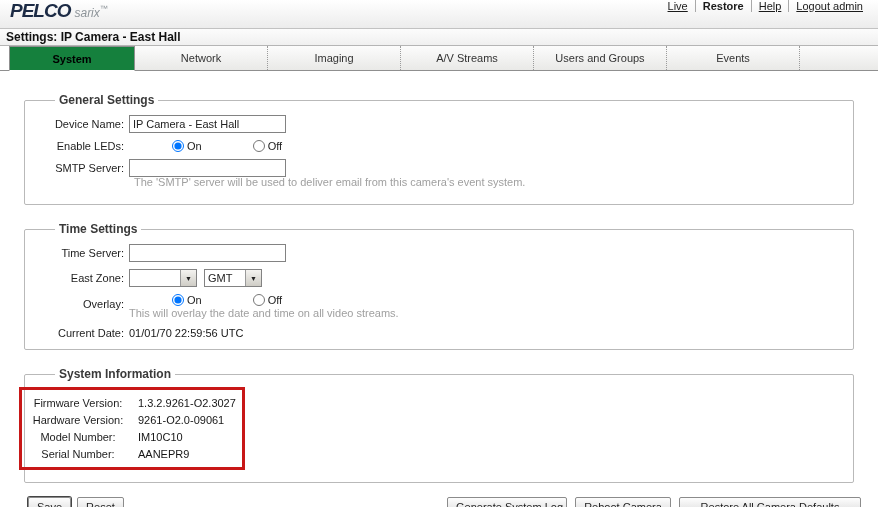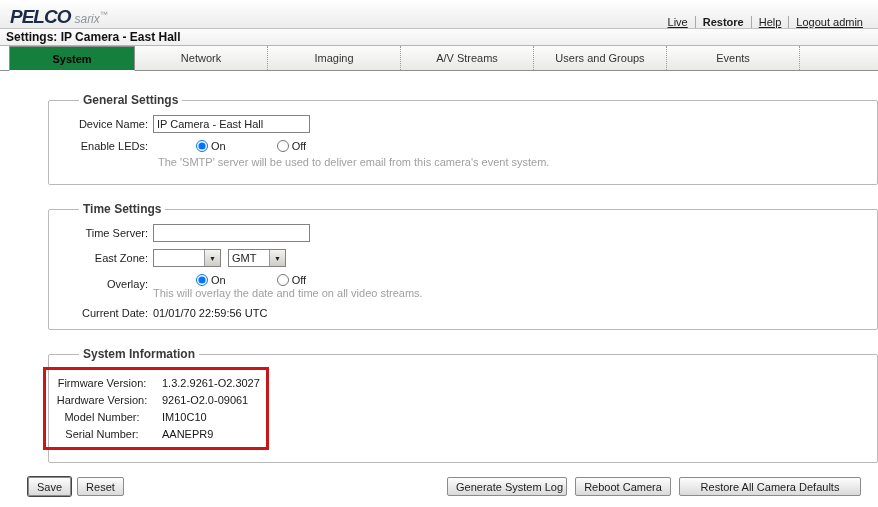--- a/index.html
+++ b/index.html
@@ -5,21 +5,21 @@
   * { box-sizing: border-box; }
   html, body { margin: 0; padding: 0; background: #fff; }
   body {
     width: 878px; height: 507px; overflow: hidden;
     font-family: "Liberation Sans", "DejaVu Sans", sans-serif;
     font-size: 11px; color: #222;
   }
 
   
   .header {
-    height: 28px; display: flex; justify-content: space-between; align-items: flex-end;
+    height: 28px; display: flex; justify-content: space-between; align-items: flex-start;
     background: linear-gradient(#ffffff, #ececec);
     padding: 0 8px 0 10px;
   }
   .logo { display: flex; align-items: baseline; }
   .logo-pelco {
     font-size: 19px; font-weight: bold; font-style: italic;
     color: #1c2b45; letter-spacing: -1px;
   }
   .logo-sarix {
     font-size: 12px; font-style: italic; color: #8d9499; margin-left: 4px; letter-spacing: 0;
@@ -54,21 +54,21 @@
   }
   .tab.active {
     width: 126px; font-weight: bold; color: #000;
     background: #15803d;
     border: 1px solid #8f8f8f; border-bottom: 1px solid #fff;
     margin-bottom: -1px;
   }
   .tab-filler { flex: 1; background: linear-gradient(#fcfcfc, #e9e9e7); }
 
   
-  .content { padding: 22px 12px 0 24px; margin-left: 24px; }
+  .content { padding: 22px 12px 0 24px; }
   fieldset {
     border: 1px solid #b9b9b9; border-radius: 2px;
     margin: 0 0 17px 0; padding: 4px 8px 8px 4px; width: 830px;
   }
   legend {
     font-size: 12px; font-weight: bold; color: #3a3a3a;
     margin-left: 26px; padding: 0 4px;
   }
   .row { display: flex; align-items: center; margin: 4px 0 7px 0; }
   .row-label { width: 100px; text-align: right; padding-right: 5px; color: #1d1d1d; white-space: nowrap; }
@@ -175,20 +175,24 @@
             <input type="radio" name="leds" checked="" style="">
             <span>On</span>
           </label>
           <label class="radio-opt">
             <input type="radio" name="leds" style="">
             <span>Off</span>
           </label>
         </span>
       </div>
 
+      <div class="row" style="margin-bottom:2px;">
+        <span class="row-label">SMTP Server:</span>
+        <input type="text" class="text-input" value="" style="">
+      </div>
       <div class="help-text">The 'SMTP' server will be used to deliver email from this camera's event system.</div>
     </fieldset>
 
     <fieldset>
       <legend>Time Settings</legend>
 
       <div class="row">
         <span class="row-label">Time Server:</span>
         <input type="text" class="text-input" value="" style="">
       </div>

